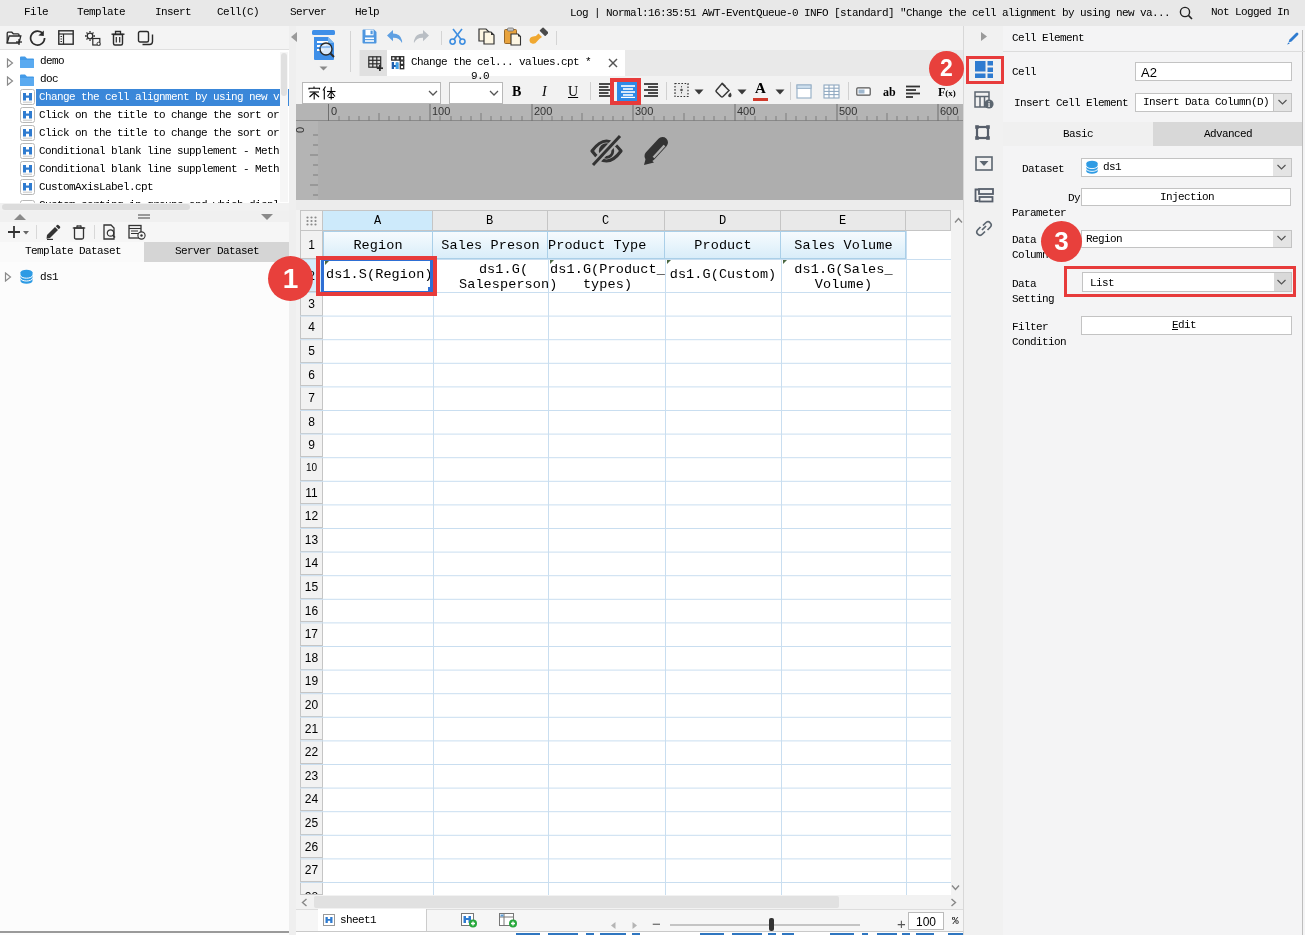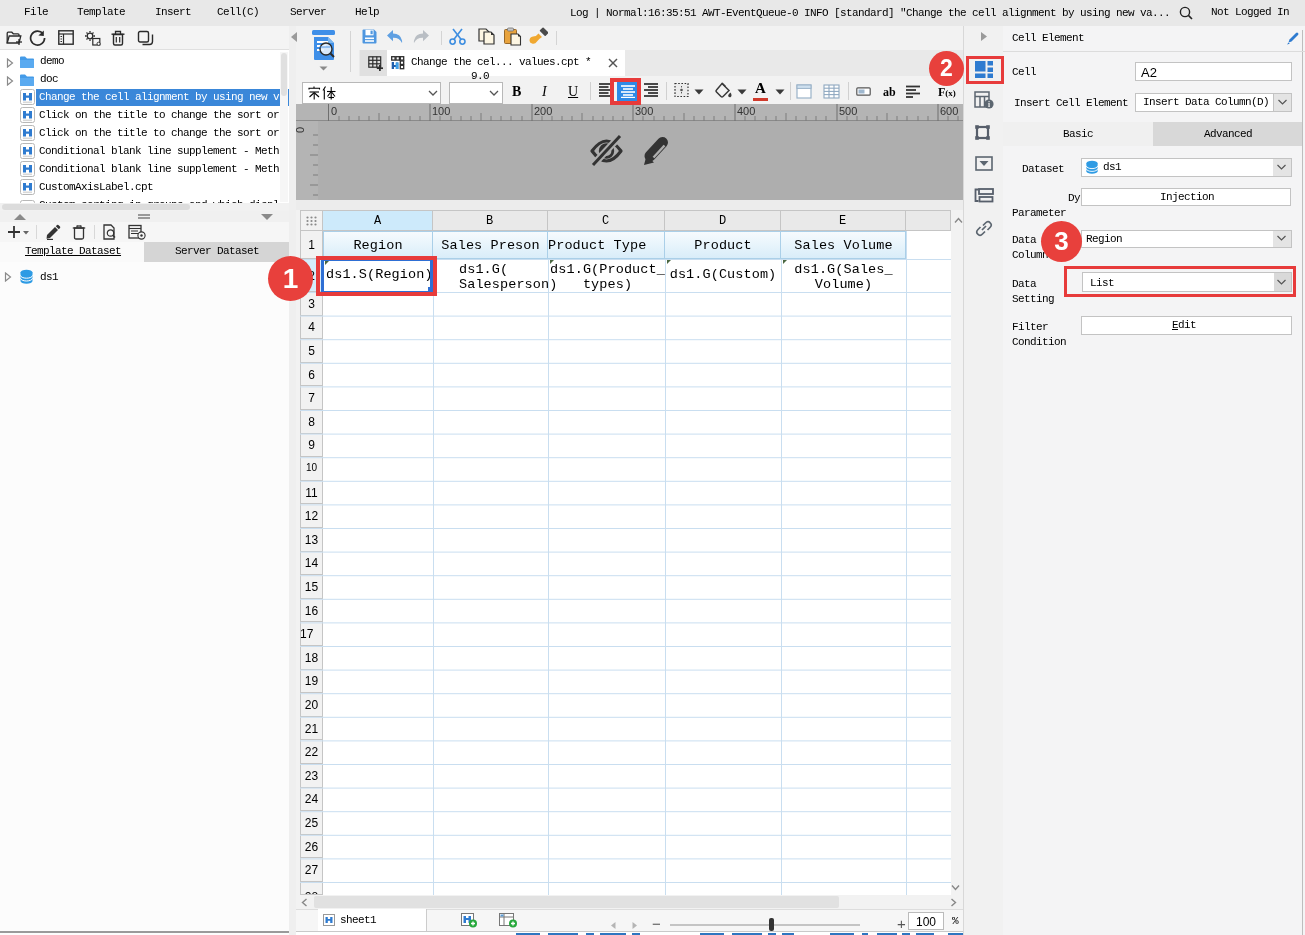--- a/index.html
+++ b/index.html
@@ -178,21 +178,21 @@
     <rect x="1" y="1.5" width="12" height="12.5" fill="none" stroke="#333" stroke-width="1.3"></rect>
     <line x1="1" y1="4.5" x2="13" y2="4.5" stroke="#333" stroke-width="1.1"></line>
     <line x1="3" y1="7" x2="10" y2="7" stroke="#333" stroke-width="1"></line>
     <line x1="3" y1="9.5" x2="10" y2="9.5" stroke="#333" stroke-width="1"></line>
     <circle cx="13.5" cy="11.5" r="3.6" fill="#f6f6f6" stroke="#333" stroke-width="1.1"></circle>
     <circle cx="13.5" cy="11.5" r="1.2" fill="#333"></circle>
   </svg>
 
 <div class="abs" style="left:0;top:242px;width:144px;height:20px;background:#fafafa;"></div>
 <div class="abs" style="left:144px;top:242px;width:145px;height:20px;background:#d5d5d5;"></div>
-<div class="abs lbl" style="left:25px;top:245px;text-decoration:underline;">Template Dataset</div>
+<div class="abs lbl" style="left:25px;top:245px;">Template Dataset</div>
 <div class="abs lbl" style="left:175px;top:245px;">Server Dataset</div>
 
 <div class="abs" style="left:0;top:262px;width:289px;height:673px;background:#fcfcfc;"></div>
 <svg class="abs" style="left:4px;top:272px;" width="8" height="10" viewBox="0 0 8 10">
     <path d="M1.5 1 L6.5 5 L1.5 9 Z" fill="none" stroke="#8a8a8a" stroke-width="1.2"></path>
   </svg>
 <svg class="abs" style="left:19px;top:269px;" width="15" height="16" viewBox="0 0 15 16">
     <ellipse cx="7.5" cy="3.6" rx="6" ry="2.8" fill="#2e9be4"></ellipse>
     <path d="M1.5 3.6 V12 A6 2.8 0 0 0 13.5 12 V3.6" fill="#2e9be4"></path>
     <path d="M1.5 6.4 A6 2.8 0 0 0 13.5 6.4 M1.5 9.2 A6 2.8 0 0 0 13.5 9.2" fill="none" stroke="#fff" stroke-width="1"></path>
@@ -586,21 +586,21 @@
     <div class="abs sans" style="left:300px;top:509.20000000000016px;width:23px;text-align:center;font-size:12px;">12</div>
     <div class="abs" style="left:300px;top:528.0000000000002px;width:23px;height:23.6px;background:#f2f2f2;border:1px solid #c5c5c5;border-top:none;"></div>
     <div class="abs sans" style="left:300px;top:532.8000000000002px;width:23px;text-align:center;font-size:12px;">13</div>
     <div class="abs" style="left:300px;top:551.6000000000003px;width:23px;height:23.6px;background:#f2f2f2;border:1px solid #c5c5c5;border-top:none;"></div>
     <div class="abs sans" style="left:300px;top:556.4000000000002px;width:23px;text-align:center;font-size:12px;">14</div>
     <div class="abs" style="left:300px;top:575.2000000000003px;width:23px;height:23.6px;background:#f2f2f2;border:1px solid #c5c5c5;border-top:none;"></div>
     <div class="abs sans" style="left:300px;top:580.0000000000002px;width:23px;text-align:center;font-size:12px;">15</div>
     <div class="abs" style="left:300px;top:598.8000000000003px;width:23px;height:23.6px;background:#f2f2f2;border:1px solid #c5c5c5;border-top:none;"></div>
     <div class="abs sans" style="left:300px;top:603.6000000000003px;width:23px;text-align:center;font-size:12px;">16</div>
     <div class="abs" style="left:300px;top:622.4000000000003px;width:23px;height:23.6px;background:#f2f2f2;border:1px solid #c5c5c5;border-top:none;"></div>
-    <div class="abs sans" style="left:300px;top:627.2000000000003px;width:18px;text-align:left;font-size:12px;">17</div>
+    <div class="abs sans" style="left:300px;top:627.2000000000003px;width:18px;text-align:right;font-size:12px;">17</div>
     <div class="abs" style="left:300px;top:646.0000000000003px;width:23px;height:23.6px;background:#f2f2f2;border:1px solid #c5c5c5;border-top:none;"></div>
     <div class="abs sans" style="left:300px;top:650.8000000000003px;width:23px;text-align:center;font-size:12px;">18</div>
     <div class="abs" style="left:300px;top:669.6000000000004px;width:23px;height:23.6px;background:#f2f2f2;border:1px solid #c5c5c5;border-top:none;"></div>
     <div class="abs sans" style="left:300px;top:674.4000000000003px;width:23px;text-align:center;font-size:12px;">19</div>
     <div class="abs" style="left:300px;top:693.2000000000004px;width:23px;height:23.6px;background:#f2f2f2;border:1px solid #c5c5c5;border-top:none;"></div>
     <div class="abs sans" style="left:300px;top:698.0000000000003px;width:23px;text-align:center;font-size:12px;">20</div>
     <div class="abs" style="left:300px;top:716.8000000000004px;width:23px;height:23.6px;background:#f2f2f2;border:1px solid #c5c5c5;border-top:none;"></div>
     <div class="abs sans" style="left:300px;top:721.6000000000004px;width:23px;text-align:center;font-size:12px;">21</div>
     <div class="abs" style="left:300px;top:740.4000000000004px;width:23px;height:23.6px;background:#f2f2f2;border:1px solid #c5c5c5;border-top:none;"></div>
     <div class="abs sans" style="left:300px;top:745.2000000000004px;width:23px;text-align:center;font-size:12px;">22</div>
@@ -664,21 +664,21 @@
 <div class="abs" style="left:548px;top:231px;width:117px;height:28px;background:linear-gradient(#f6fbfe,#d9edf9);border:1px solid #aacfe8;border-left:none;"></div>
 <div class="abs" style="left:665px;top:231px;width:116px;height:28px;background:linear-gradient(#f6fbfe,#d9edf9);border:1px solid #aacfe8;border-left:none;"></div>
 <div class="abs" style="left:781px;top:231px;width:125px;height:28px;background:linear-gradient(#f6fbfe,#d9edf9);border:1px solid #aacfe8;border-left:none;"></div>
 <div class="abs cellfont" style="left:323px;top:238px;width:110px;text-align:center;">Region</div>
 <div class="abs cellfont" style="left:433px;top:238px;width:115px;text-align:center;">Sales Preson</div>
 <div class="abs cellfont" style="left:548px;top:238px;width:117px;text-align:left;">Product Type</div>
 <div class="abs cellfont" style="left:665px;top:238px;width:116px;text-align:center;">Product</div>
 <div class="abs cellfont" style="left:781px;top:238px;width:125px;text-align:center;">Sales Volume</div>
 
 <div class="abs cellfont" style="left:326px;top:267px;">ds1.S(Region)</div>
-<div class="abs cellfont" style="left:433px;top:262px;width:115px;padding-left:26px;">ds1.G(<br>Salesperson)</div>
+<div class="abs cellfont" style="left:433px;top:262px;width:115px;text-align:center;padding-left:26px;">ds1.G(<br>Salesperson)</div>
 <div class="abs cellfont" style="left:549px;top:262px;width:117px;text-align:center;">ds1.G(Product_<br>types)</div>
 <div class="abs cellfont" style="left:665px;top:267px;width:116px;text-align:center;">ds1.G(Custom)</div>
 <div class="abs cellfont" style="left:781px;top:262px;width:125px;text-align:center;">ds1.G(Sales_<br>Volume)</div>
 
 <div class="abs" style="left:325px;top:261px;width:4px;height:4px;background:#4a6741;clip-path:polygon(0 0,100% 0,0 100%);"></div>
 <div class="abs" style="left:550px;top:260px;width:4px;height:4px;background:#4a6741;clip-path:polygon(0 0,100% 0,0 100%);"></div>
 <div class="abs" style="left:667px;top:260px;width:4px;height:4px;background:#4a6741;clip-path:polygon(0 0,100% 0,0 100%);"></div>
 <div class="abs" style="left:783px;top:260px;width:4px;height:4px;background:#4a6741;clip-path:polygon(0 0,100% 0,0 100%);"></div>
 
 <div class="abs" style="left:321px;top:258px;width:112px;height:36px;border:3px solid #2e6fd4;"></div>

